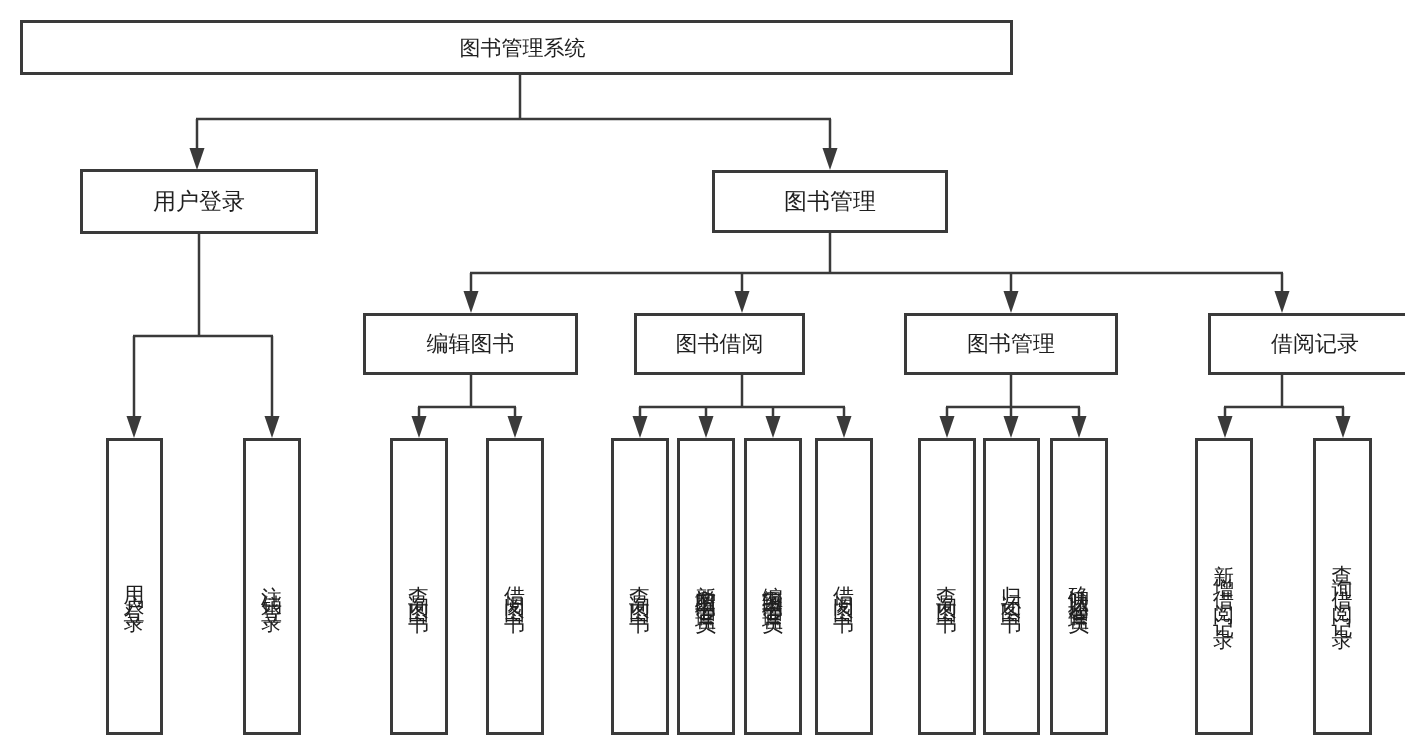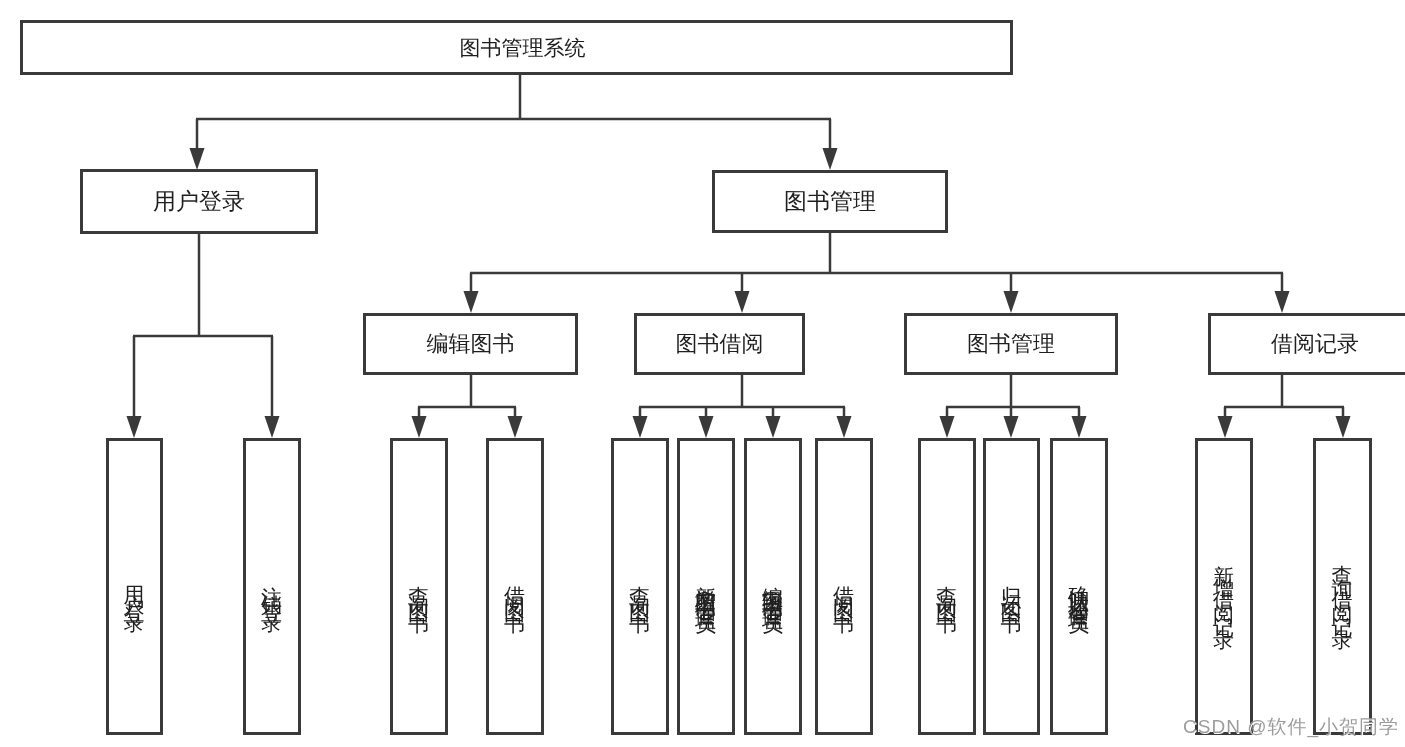--- a/index.html
+++ b/index.html
@@ -188,15 +188,14 @@
     <span>确认归还（管理员）</span>
   </div>
 
   <div class="box leaf mid" style="left:1195px; top:438px; width:58px; height:297px;">
     <span>新增借阅记录</span>
   </div>
   <div class="box leaf mid" style="left:1313px; top:438px; width:59px; height:297px;">
     <span>查询借阅记录</span>
   </div>
 
-  <div class="watermark">CSDN @软件_小贺同学</div>
 
 </div>
 
 </body></html>

